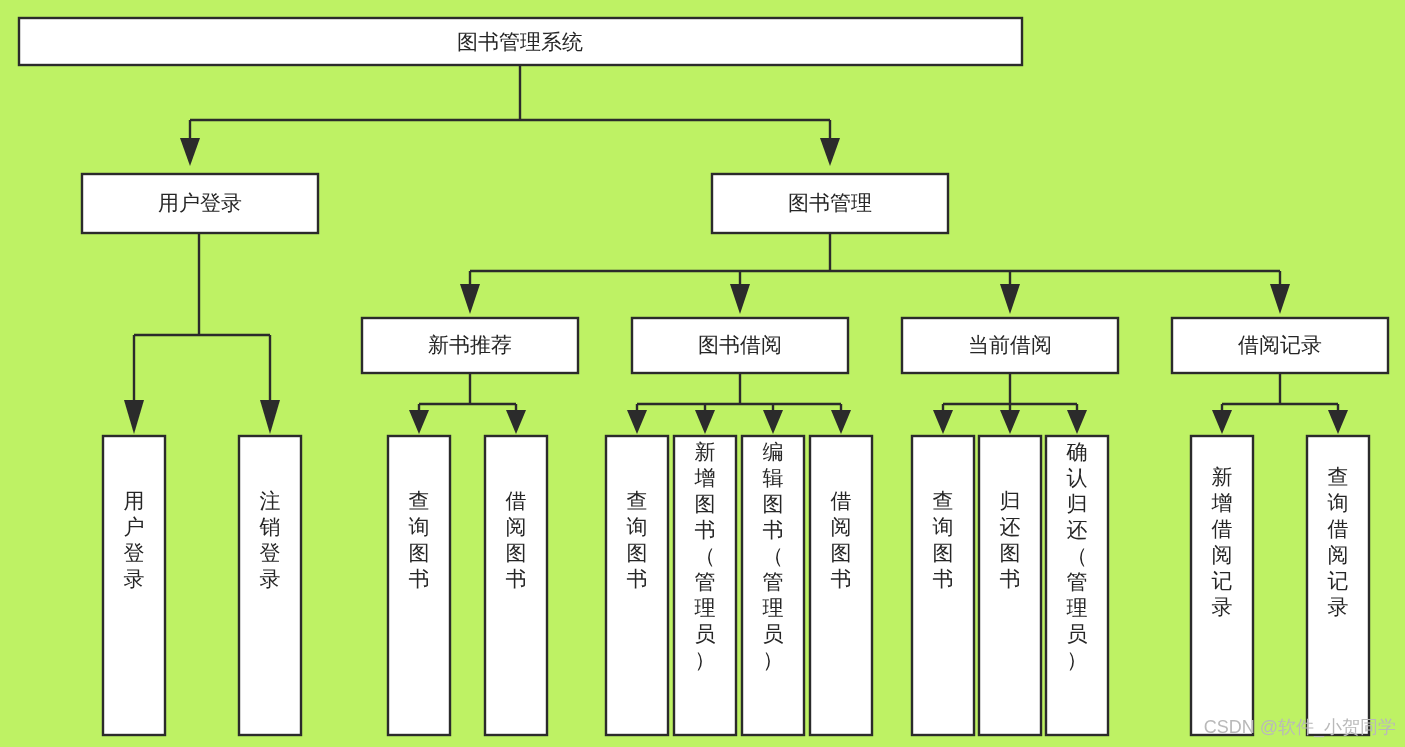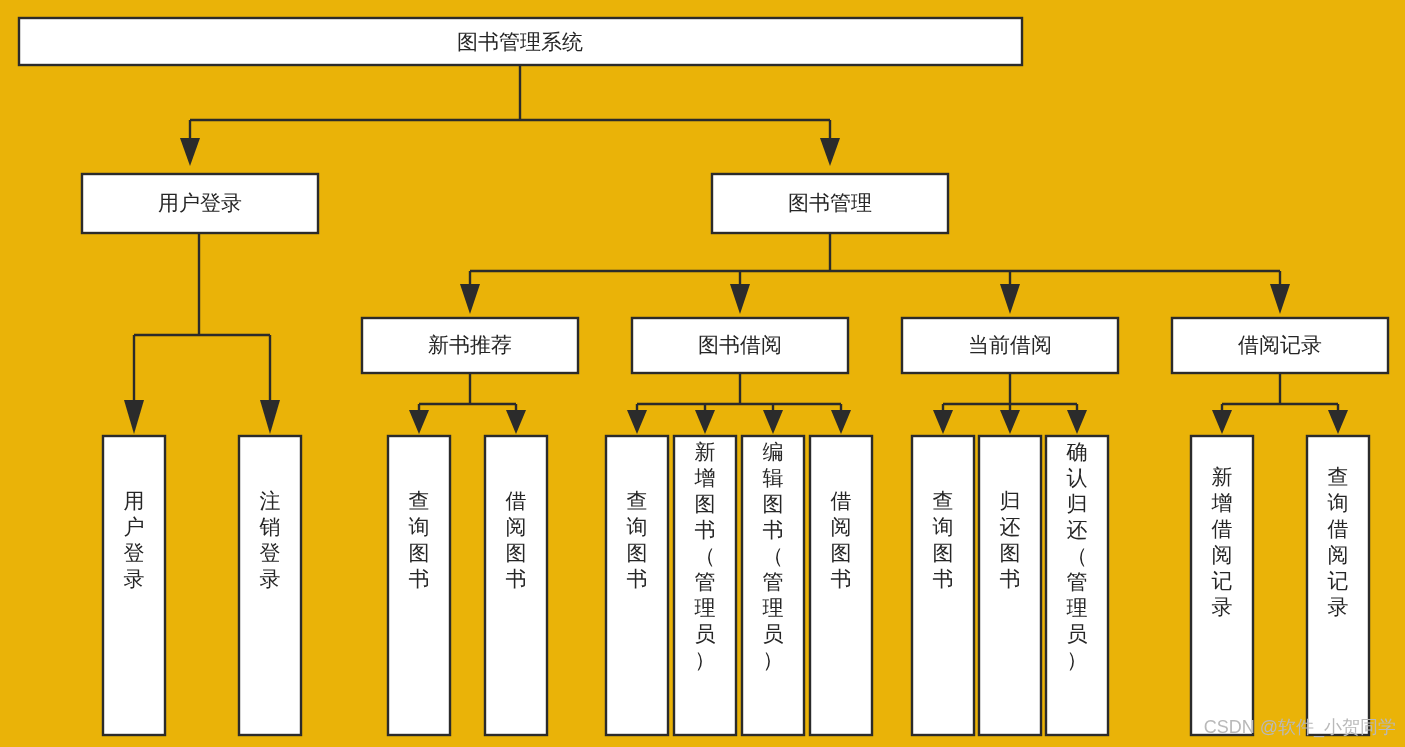--- a/index.html
+++ b/index.html
@@ -10,21 +10,21 @@
   body {
     width: 1405px;
     height: 747px;
     font-family: "Liberation Sans", "DejaVu Sans", sans-serif;
     overflow: hidden;
   }
   #diagram-root {
     position: relative;
     width: 1405px;
     height: 747px;
-    background: #eab308;
+    background: #bef264;
   }
   svg.diagram-svg {
     position: absolute;
     top: 0;
     left: 0;
     width: 1405px;
     height: 747px;
     display: block;
   }
   .node-box {

